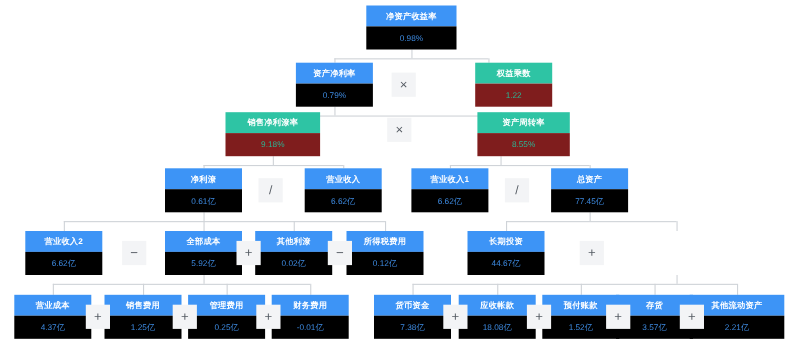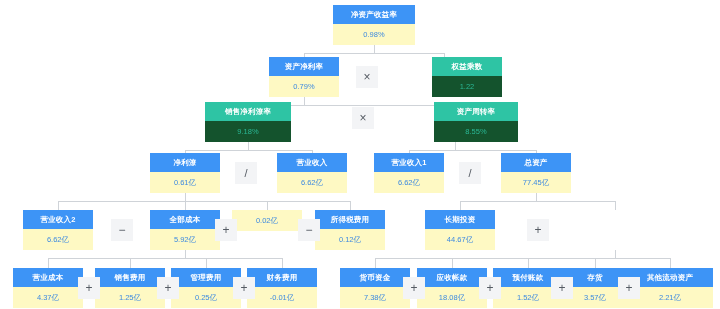--- a/index.html
+++ b/index.html
@@ -42,25 +42,25 @@
     height: 21px;
     line-height: 21px;
     text-align: center;
     font-size: 7.5px;
     white-space: nowrap;
     overflow: hidden;
   }
 
   
   .node.blue .nh { background: #3d94f6; }
-  .node.blue .nv { background: #fef9c3; color: #3d8ae0; }
+  .node.blue .nv { background: #000000; color: #3d8ae0; }
 
   
   .node.green .nh { background: #2ec4a4; }
-  .node.green .nv { background: #14532d; color: #2ab795; }
+  .node.green .nv { background: #7f1d1d; color: #2ab795; }
   .node.w82 { width: 82px; }
   .node.w84 { width: 84px; margin-left: 21px; }
   .node.w86 { width: 86px; }
 
   
   .op {
     position: absolute;
     width: 22px;
     height: 22px;
     line-height: 22px;
@@ -136,20 +136,21 @@
     <div class="nh">营业收入2</div>
     <div class="nv">6.62亿</div>
   </div>
   <div class="op" style="left: 111px; top: 219px;">−</div>
   <div class="node blue" style="left:150px; top:210px;">
     <div class="nh">全部成本</div>
     <div class="nv">5.92亿</div>
   </div>
   <div class="op" style="left: 215px; top: 219px;">+</div>
   <div class="node blue" style="left: 232px; top: 210px;">
+    <div class="nh">其他利潦</div>
     <div class="nv">0.02亿</div>
   </div>
   <div class="op" style="left: 298px; top: 219px;">−</div>
   <div class="node blue" style="left: 315px; top: 210px;">
     <div class="nh">所得税费用</div>
     <div class="nv">0.12亿</div>
   </div>
 
   <div class="node blue" style="left: 425px; top: 210px;">
     <div class="nh">长期投资</div>

